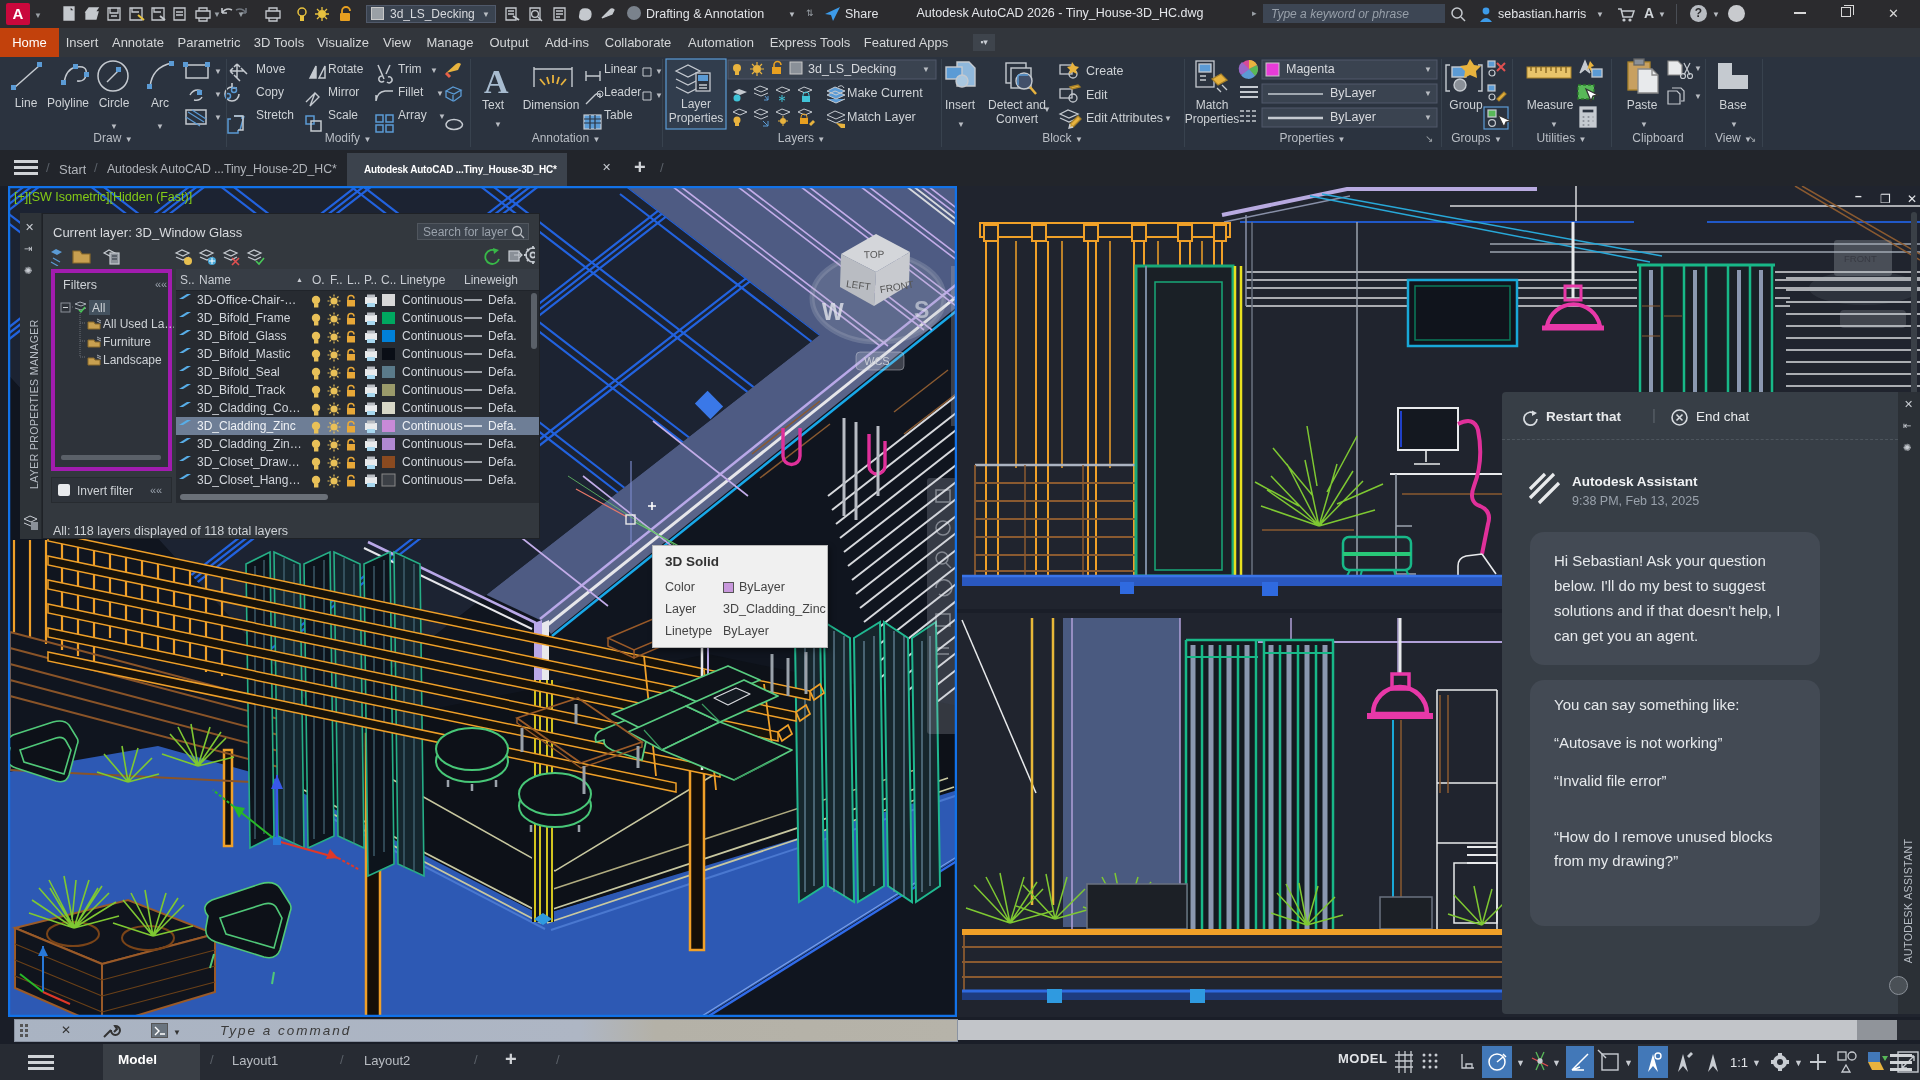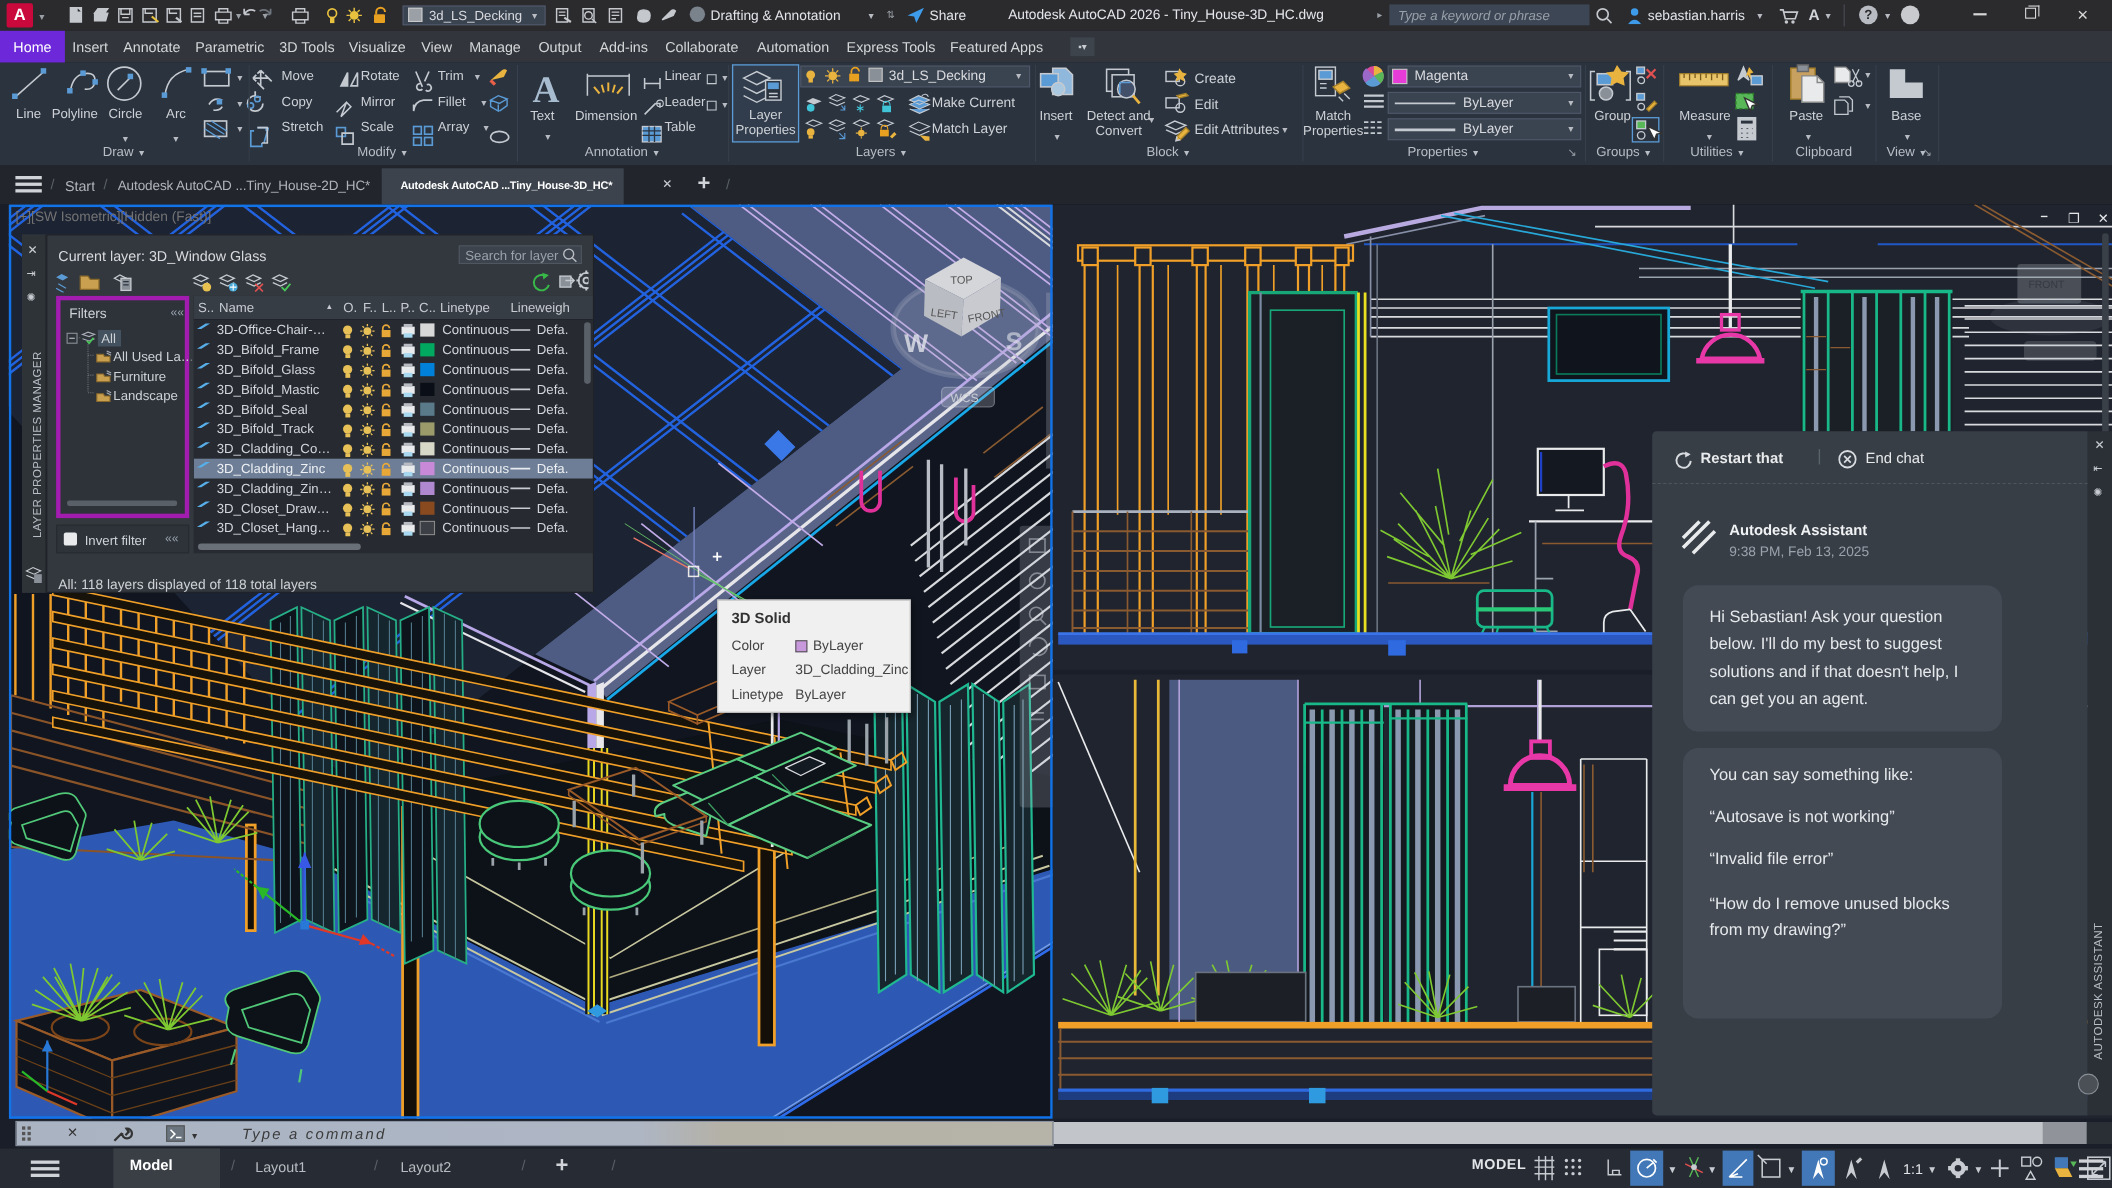--- a/index.html
+++ b/index.html
@@ -6,21 +6,21 @@
 .abs{position:absolute}
 #app{position:relative;width:1920px;height:1080px}
 
 #titlebar{position:absolute;left:0;top:0;width:1920px;height:28px;background:#2b2b2e;color:#c8c8c8;font-size:12px}
 #rtabs{position:absolute;left:0;top:28px;width:1920px;height:29px;background:#32363c;color:#d4d6d8;font-size:13px}
 #ribbon{position:absolute;left:0;top:57px;width:1920px;height:93px;background:#2b333f;color:#ced2d6;font-size:12px}
 #ftabs{position:absolute;left:0;top:150px;width:1920px;height:36px;background:#22252b;color:#b8bcc2;font-size:13px}
 #draw{position:absolute;left:0;top:186px;width:1920px;height:858px;background:#1a1e28}
 #sbar{position:absolute;left:0;top:1044px;width:1920px;height:36px;background:#272b33;color:#c8ccd2;font-size:13px}
 .rtab{position:absolute;top:0;height:29px;line-height:29px;text-align:center}
-.rtab.act{background:#6d28d9;color:#fff}
+.rtab.act{background:#c2410c;color:#fff}
 .plabel{position:absolute;top:74px;height:16px;font-size:12px;color:#b9bec5;text-align:center;width:100%}
 .psep{position:absolute;top:2px;width:1px;height:88px;background:#232b36;border-right:1px solid #38424e}
 .bigbtn{position:absolute;text-align:center;color:#ced2d6;font-size:12px}
 .ftab{position:absolute;top:3px;height:33px;line-height:33px;color:#b0b4ba;white-space:nowrap;overflow:hidden}
 .ftab.act{background:#3c434d;color:#fff;font-weight:bold}
 .fsep{position:absolute;top:10px;color:#5a6068}
 </style></head>
 <body>
 <div id="app">
 <div id="titlebar">
@@ -774,21 +774,21 @@
             <path d="M938,377 l5,5"></path>
             <path d="M928,402 a8,8 0 1 1 3,6"></path>
             <rect x="928" y="428" width="14" height="12"></rect>
             <path d="M929,462 h12 M929,468 h12"></path>
   </g>
   <rect x="943" y="80" width="7" height="160" fill="rgba(190,196,208,0.25)"></rect>
 
   <rect x="1" y="1" width="947" height="829" fill="none" stroke="#1272e8" stroke-width="2.5"></rect>
  </g>
 </svg>
-<div class="abs" style="left:14px;top:4px;color:#737373;font-size:12.5px">[+][SW Isometric][Hidden (Fast)]</div>
+<div class="abs" style="left:14px;top:4px;color:#84cc16;font-size:12.5px">[+][SW Isometric][Hidden (Fast)]</div>
 <div class="abs" style="left:20px;top:27px;width:22px;height:326px;background:#2e3338;border-right:1px solid #24282d">
  <div class="abs" style="left:5px;top:8px;color:#c8ccd2;font-size:11px">✕</div>
  <div class="abs" style="left:4px;top:30px;color:#c8ccd2;font-size:10px">⇥</div>
  <div class="abs" style="left:4px;top:52px;color:#c8ccd2;font-size:10px">✺</div>
  <div class="abs" style="left:-66px;top:190px;width:160px;transform:rotate(-90deg);color:#b8bec6;font-size:10.5px;letter-spacing:.4px;white-space:nowrap">LAYER PROPERTIES MANAGER</div>
  <svg class="abs" style="left:2px;top:300px" width="18" height="18">
           <path d="M2,6 l6,-3 7,3 -6,3 z M2,10 l7,3 6,-3" stroke="#c8ccd2" fill="none"></path>
           <rect x="9" y="9" width="7" height="8" fill="#8a9098"></rect>
         </svg>
 </div>
@@ -1224,21 +1224,21 @@
  <div class="abs" style="left:70px;top:82px;color:#f0f2f4;font-size:13.5px;font-weight:bold">Autodesk Assistant</div>
  <div class="abs" style="left:70px;top:102px;color:#9aa2ac;font-size:12.5px">9:38 PM, Feb 13, 2025</div>
  <div class="abs" style="left:28px;top:140px;width:290px;height:133px;background:#434a54;border-radius:14px 14px 14px 14px">
   <div style="position:absolute;left:24px;top:16px;width:250px;color:#e6e9ec;font-size:15px;line-height:25px">Hi Sebastian! Ask your question below. I'll do my best to suggest solutions and if that doesn't help, I can get you an agent.</div>
  </div>
  <div class="abs" style="left:28px;top:288px;width:290px;height:246px;background:#434a54;border-radius:14px">
   <div style="position:absolute;left:24px;top:16px;width:252px;color:#e6e9ec;font-size:15px">
    <div>You can say something like:</div>
    <div style="margin-top:21px">“Autosave is not working”</div>
    <div style="margin-top:21px">“Invalid file error”</div>
-   <div style="margin-top:21px;line-height:24px">“How do I remove unused blocks from my drawing?”</div>
+   <div style="margin-top:36px;line-height:24px">“How do I remove unused blocks from my drawing?”</div>
   </div>
  </div>
 </div>
 <div class="abs" style="left:1898px;top:206px;width:22px;height:622px;background:#2b3036">
  <div class="abs" style="left:6px;top:6px;color:#c8ccd2;font-size:11px">✕</div>
  <div class="abs" style="left:5px;top:28px;color:#c8ccd2;font-size:10px">⇤</div>
  <div class="abs" style="left:5px;top:50px;color:#c8ccd2;font-size:10px">✺</div>
  <div class="abs" style="left:-65px;top:503px;width:150px;transform:rotate(-90deg);color:#b8bec6;font-size:10.5px;letter-spacing:.4px;white-space:nowrap;text-align:center">AUTODESK ASSISTANT</div>
  <div class="abs" style="left:-9px;top:584px;width:19px;height:19px;border-radius:10px;background:#4a5056;border:1.5px solid #8a9098"></div>
 </div>

